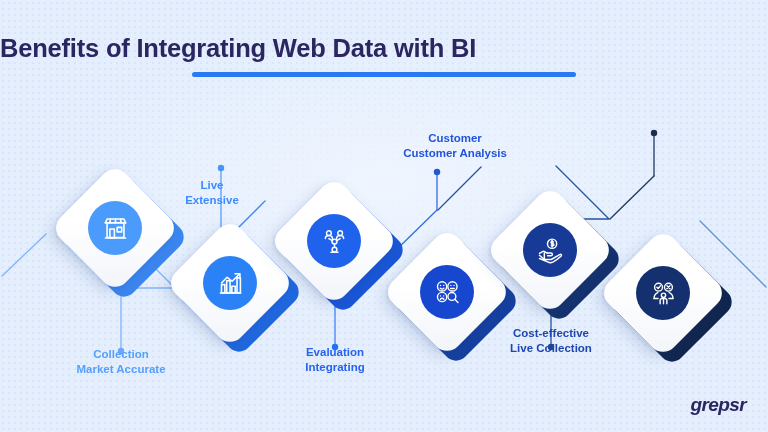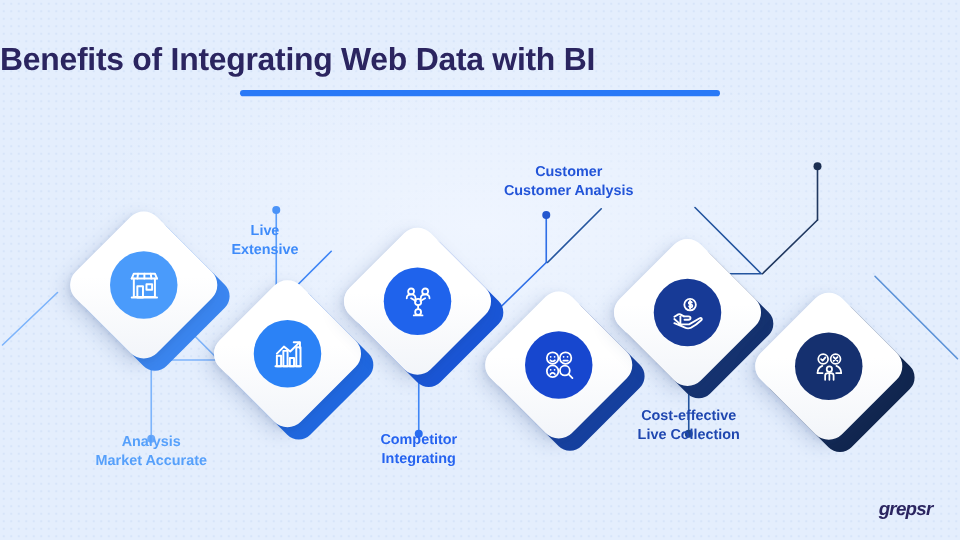--- a/index.html
+++ b/index.html
@@ -68,21 +68,21 @@
   
   .lbl{
     position:absolute; text-align:center;
     font-size:11.5px; font-weight:bold; line-height:14.5px;
     white-space:nowrap;
   }
 
   
   .logo{
     position:absolute; right:22px; bottom:16px;
-    font-size:15px; font-weight:bold; font-style:italic;
+    font-size:19px; font-weight:bold; font-style:italic;
     letter-spacing:-0.6px; color:#2b2560;
   }
 </style>
 </head>
 <body>
 
 <div id="stage">
   <div id="dots"></div>
   <div id="glow"></div>
 
@@ -219,31 +219,31 @@
         <path d="M20.4 16.4 c0-2.3-1.3-4.3-3.4-5.1"></path>
         <path d="M3.6 16.4 L7.2 16.4 M20.4 16.4 L16.8 16.4"></path>
         <circle cx="12" cy="13.6" r="1.9"></circle>
         <path d="M9 21.2 v-3.1 c0-1 .9-1.7 2-1.7h2c1.1 0 2 .7 2 1.7v3.1"></path>
         <path d="M12 16.4 v4.8"></path>
       </svg>
     </div>
   </div>
 
   <div class="lbl" style="left:41px; top:347px; width:160px; color:#56a0fb;">
-    <div>Analysis</div>
+    <div>Collection</div>
     <div>Market Accurate</div>
   </div>
 
   <div class="lbl" style="left:152px; top:131px; width:120px; color:#3e8bfa;margin-top:47px;">
     <div>Live</div>
     <div>Extensive</div>
   </div>
 
   <div class="lbl" style="left:265px; top:345px; width:140px; color:#2563f0;">
-    <div>Competitor</div>
+    <div>Evaluation</div>
     <div>Integrating</div>
   </div>
 
   <div class="lbl" style="left:375px; top:131px; width:160px; color:#2254d8;">
     <div>Customer</div>
     <div>Customer Analysis</div>
   </div>
 
   <div class="lbl" style="left:471px; top:326px; width:160px; color:#1f47b0;">
     <div>Cost-effective</div>

